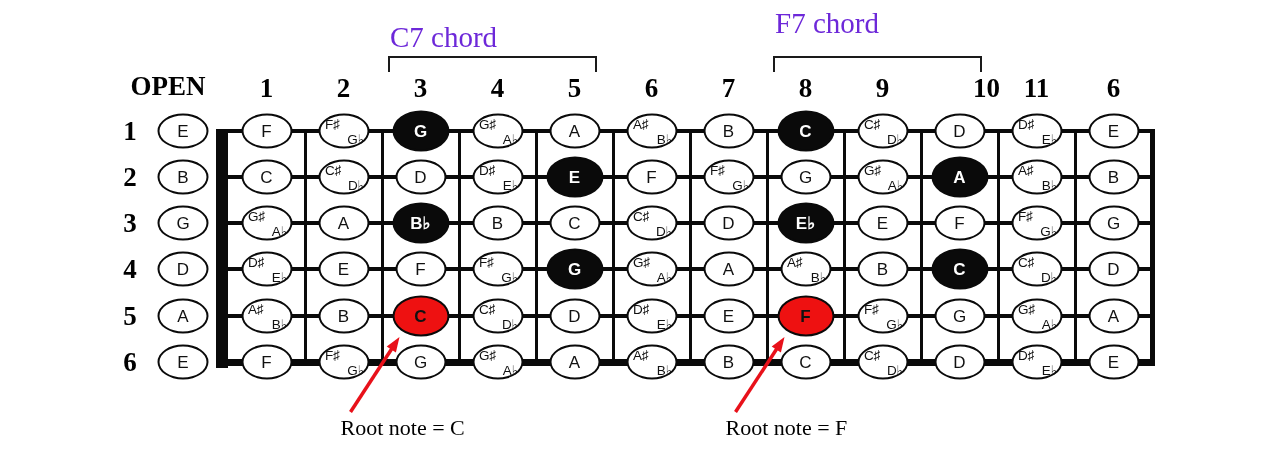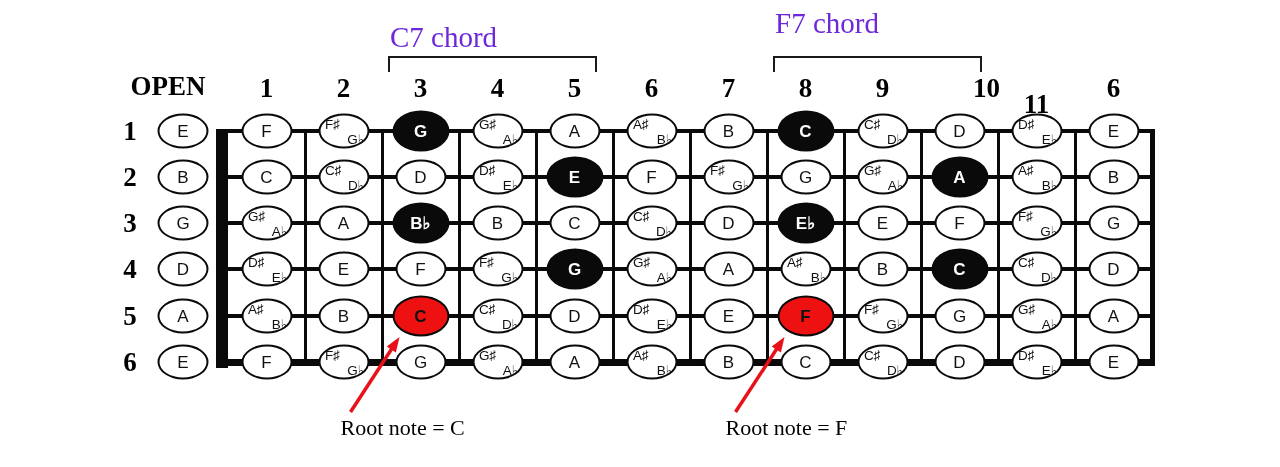--- a/index.html
+++ b/index.html
@@ -75,21 +75,21 @@
     <div class="fret-num" style="left: 266.5px; top: 88px;">1</div>
     <div class="fret-num" style="left: 343.5px; top: 88px;">2</div>
     <div class="fret-num" style="left: 420.5px; top: 88px;">3</div>
     <div class="fret-num" style="left: 497.5px; top: 88px;">4</div>
     <div class="fret-num" style="left: 574.5px; top: 88px;">5</div>
     <div class="fret-num" style="left: 651.5px; top: 88px;">6</div>
     <div class="fret-num" style="left: 728.5px; top: 88px;">7</div>
     <div class="fret-num" style="left: 805.5px; top: 88px;">8</div>
     <div class="fret-num" style="left: 882.5px; top: 88px;">9</div>
     <div class="fret-num" style="left: 959.5px; top: 88px; margin-left: 27px;">10</div>
-    <div class="fret-num" style="left: 1036.5px; top: 104px; text-align: right;">11</div>
+    <div class="fret-num" style="left: 1036.5px; top: 88px; text-align: right;">11</div>
     <div class="fret-num" style="left: 1113.5px; top: 88px;">6</div>
     <div class="string-num" style="left: 130px; top: 131px;">1</div>
     <div class="note" style="left: 183px; top: 131px;">
       <span class="nt">E</span>
     </div>
     <div class="note" style="left: 266.5px; top: 131px;">
       <span class="nt">F</span>
     </div>
     <div class="note" style="left: 343.5px; top: 131px;">
       <span class="acc sharp">F♯</span>

